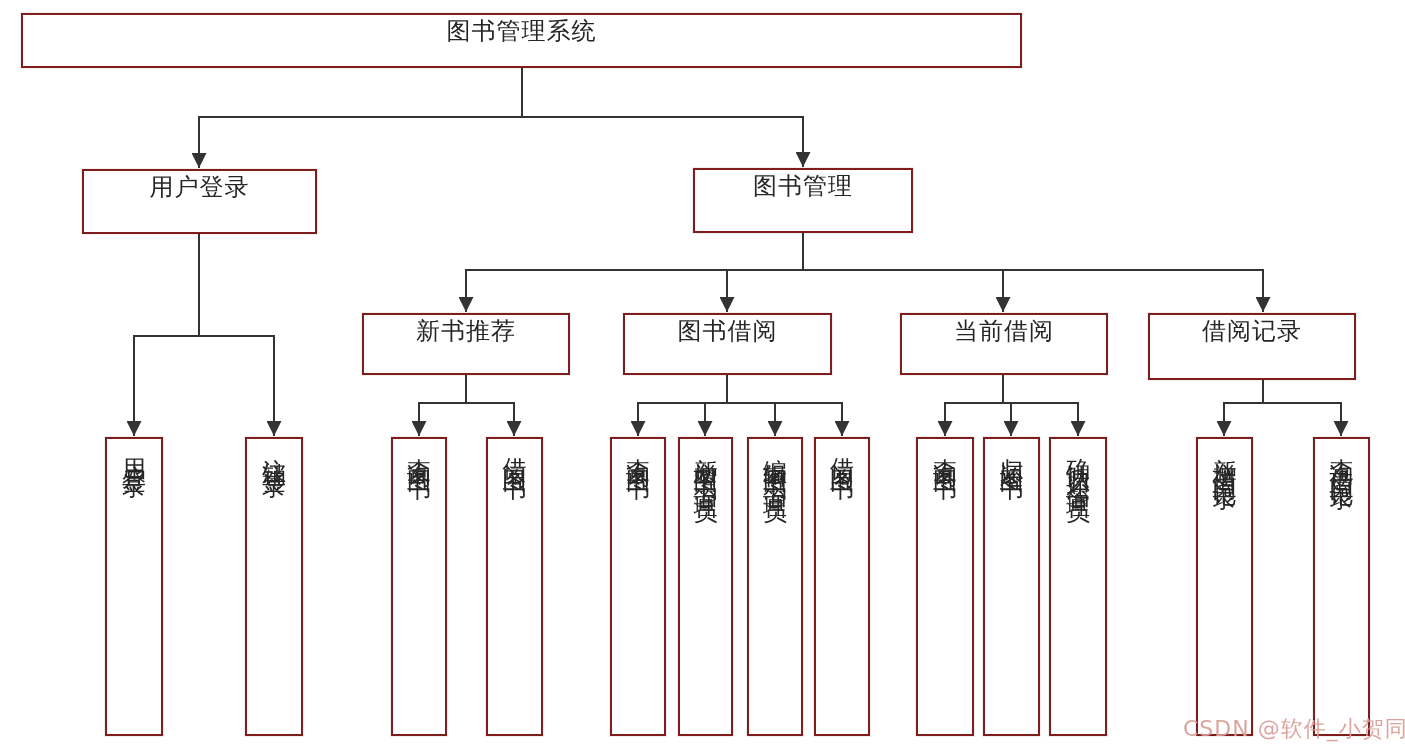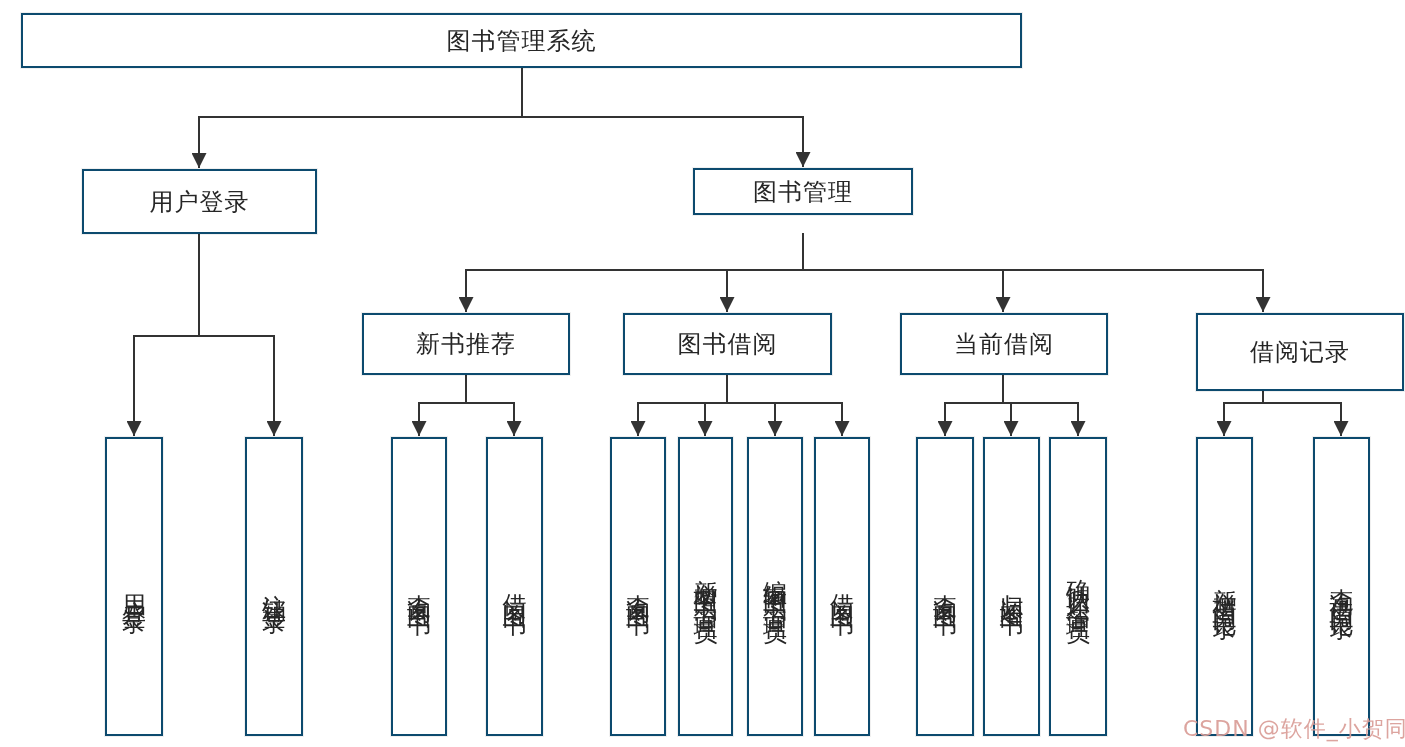--- a/index.html
+++ b/index.html
@@ -6,24 +6,24 @@
   .canvas{
     position:relative;
     width:1405px;height:747px;
     background:#ffffff;
     font-family:"DejaVu Sans","Liberation Sans",sans-serif;
     color:#262626;
     overflow:hidden;
   }
   .node{
     position:absolute;
-    border:2px solid #0c4a6e;
+    border:2px solid #7f1d1d;
     background:#ffffff;
     display:flex;
-    align-items:center;
+    align-items:flex-start;
     justify-content:center;
     box-sizing:border-box;
     box-shadow:0 0 0 1px rgba(0,0,0,0.06);
   }
   .hbox span{
     font-size:24px;
     letter-spacing:1px;
     white-space:nowrap;
   }
   .vbox span{
@@ -91,34 +91,34 @@
     <path fill="none" stroke="#333333" stroke-width="2" marker-end="url(#arw)" d="M1341 403 V436"></path>
   </svg>
 
   <div class="node hbox" style="left:21px;top:13px;width:1001px;height:55px;">
     <span>图书管理系统</span>
   </div>
 
   <div class="node hbox" style="left:82px;top:169px;width:235px;height:65px;">
     <span>用户登录</span>
   </div>
-  <div class="node hbox" style="left:693px;top:168px;width:220px;height:47px;">
+  <div class="node hbox" style="left:693px;top:168px;width:220px;height:65px;">
     <span>图书管理</span>
   </div>
 
   <div class="node hbox" style="left:362px;top:313px;width:208px;height:62px;">
     <span>新书推荐</span>
   </div>
   <div class="node hbox" style="left:900px;top:313px;width:208px;height:62px;">
     <span>当前借阅</span>
   </div>
   <div class="node hbox" style="left:623px;top:313px;width:209px;height:62px;">
     <span>图书借阅</span>
   </div>
-  <div class="node hbox" style="left:1196px;top:313px;width:208px;height:78px;">
+  <div class="node hbox" style="left:1148px;top:313px;width:208px;height:67px;">
     <span>借阅记录</span>
   </div>
 
   <div class="node vbox" style="left:105px;top:437px;width:58px;height:299px;">
     <span>用户登录</span>
   </div>
   <div class="node vbox" style="left:245px;top:437px;width:58px;height:299px;">
     <span>注销登录</span>
   </div>
 

